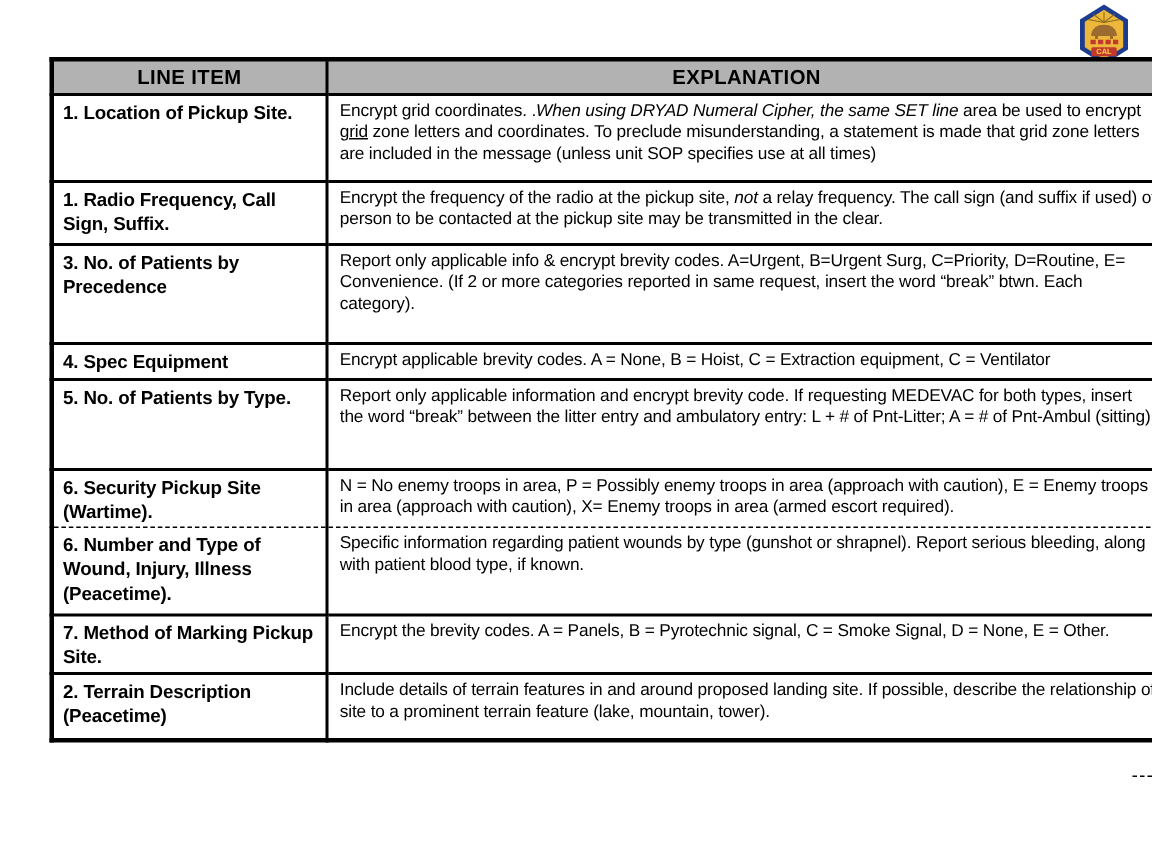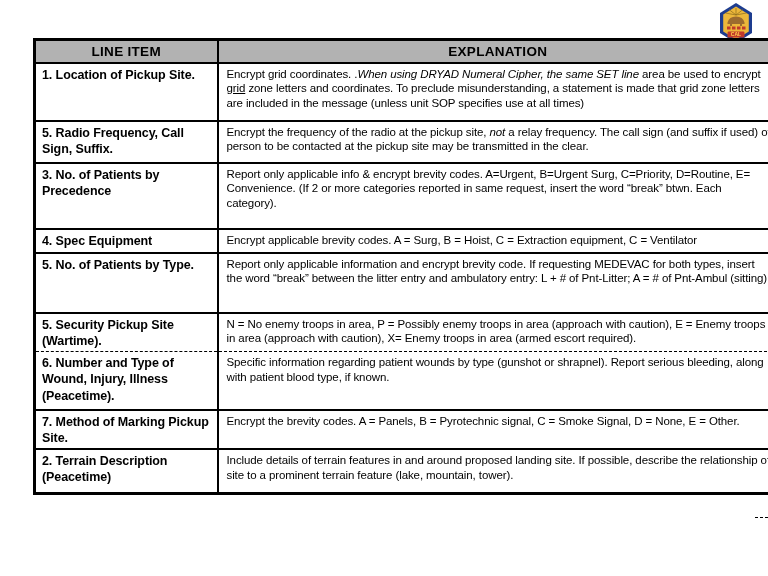--- a/index.html
+++ b/index.html
@@ -101,41 +101,41 @@
       <th>EXPLANATION</th>
     </tr>
   </thead>
   <tbody>
   <tr>
     <td class="li-cell">1. Location of Pickup Site.</td>
     <td class="ex-cell"><span>Encrypt grid coordinates. .</span><em>When using DRYAD Numeral Cipher, the same SET line</em><span> area be used to encrypt </span><u>grid</u><span> zone letters and coordinates. To preclude misunderstanding, a statement is made that grid zone letters are included in the message (unless unit SOP specifies use at all times)</span></td>
   </tr>
 
   <tr>
-    <td class="li-cell">5. Radio Frequency, Call Sign, Suffix.</td>
+    <td class="li-cell">1. Radio Frequency, Call Sign, Suffix.</td>
     <td class="ex-cell"><span>Encrypt the frequency of the radio at the pickup site, </span><em>not</em><span> a relay frequency.  The call sign (and suffix if used) of person to be contacted at the pickup site may be transmitted in the clear.</span></td>
   </tr>
 
   <tr>
     <td class="li-cell">3. No. of Patients by Precedence</td>
     <td class="ex-cell"><span>Report only applicable info &amp; encrypt brevity codes.  A=Urgent, B=Urgent Surg, C=Priority, D=Routine, E= Convenience. (If 2 or more categories reported in same request, insert the word “break” btwn. Each category).</span></td>
   </tr>
 
   <tr>
     <td class="li-cell">4. Spec Equipment</td>
-    <td class="ex-cell"><span>Encrypt applicable brevity codes.  A = Surg, B = Hoist, C = Extraction equipment, C = Ventilator</span></td>
+    <td class="ex-cell"><span>Encrypt applicable brevity codes.  A = None, B = Hoist, C = Extraction equipment, C = Ventilator</span></td>
   </tr>
 
   <tr>
     <td class="li-cell">5. No. of Patients by Type.</td>
     <td class="ex-cell"><span>Report only applicable information and encrypt brevity code. If requesting MEDEVAC for both types, insert the word “break” between the litter entry and ambulatory entry: L + # of Pnt-Litter; A = # of Pnt-Ambul (sitting).</span></td>
   </tr>
 
   <tr class="dashed">
-    <td class="li-cell">5. Security Pickup Site (Wartime).</td>
+    <td class="li-cell">6. Security Pickup Site (Wartime).</td>
     <td class="ex-cell"><span>N = No enemy troops in area, P = Possibly enemy troops in area (approach with caution), E = Enemy troops in area (approach with caution), X= Enemy troops in area (armed escort required).</span></td>
   </tr>
 
   <tr>
     <td class="li-cell">6. Number and Type of Wound, Injury, Illness (Peacetime).</td>
     <td class="ex-cell"><span>Specific information regarding patient wounds by type (gunshot or shrapnel). Report serious bleeding, along with patient blood type, if known.</span></td>
   </tr>
 
   <tr>
     <td class="li-cell">7. Method of Marking Pickup Site.</td>

